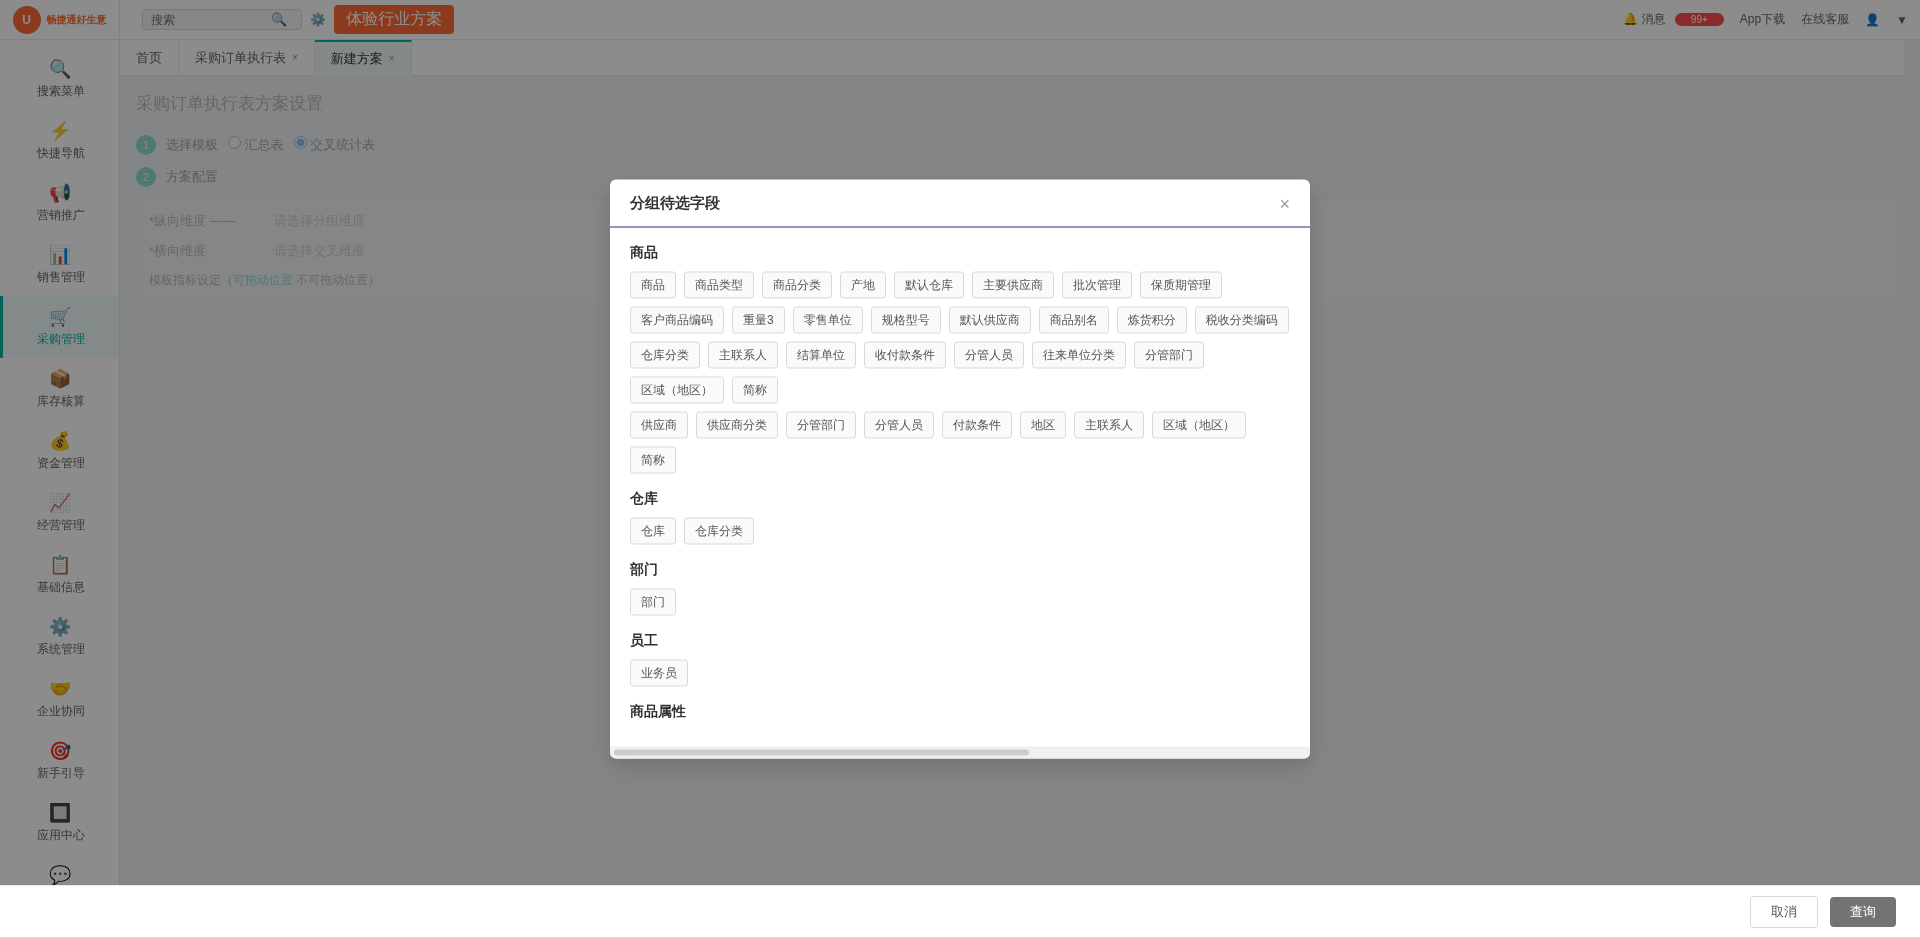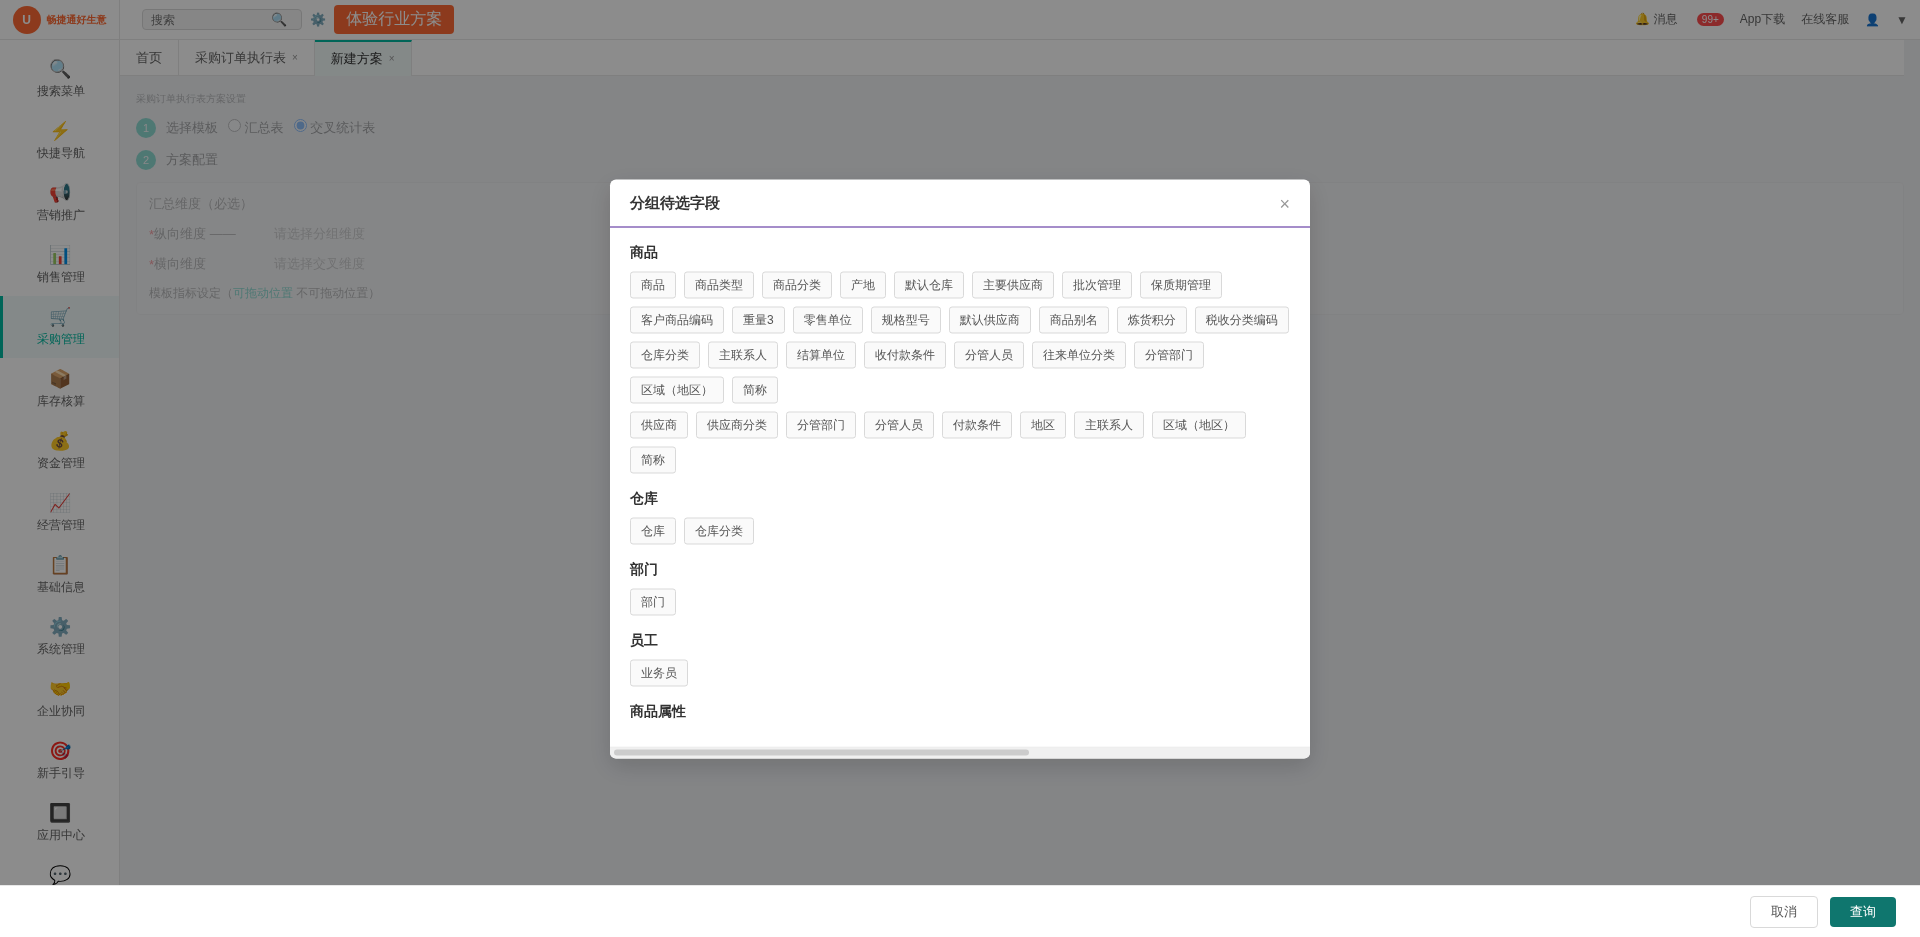--- a/index.html
+++ b/index.html
@@ -28,21 +28,21 @@
     }
     .header-search input {
       border: none; background: transparent; outline: none; font-size: 12px; width: 120px;
     }
     .header-btn-group { display: flex; align-items: center; margin-left: 8px; gap: 6px; }
     .btn-experience {
       background: #ff6b35; color: white; border: none; padding: 4px 12px;
       border-radius: 4px; cursor: pointer; font-size: 16px;
     }
     .header-right { margin-left: auto; display: flex; align-items: center; gap: 16px; font-size: 12px; color: #666; }
-    .badge { background: #ff4d4f; color: white; border-radius: 10px; padding: 1px 5px; font-size: 10px; margin-left: 16px; }
+    .badge { background: #ff4d4f; color: white; border-radius: 10px; padding: 1px 16px; font-size: 10px; margin-left: 6px; }
 
     
     .tab-bar {
       height: 36px; background: #fff; display: flex; align-items: center;
       padding: 0 0; border-bottom: 1px solid #e8e8e8;
       position: fixed; top: 40px; left: 120px; right: 16px; z-index: 99;
     }
     .tab-item {
       padding: 0 16px; height: 36px; display: flex; align-items: center;
       font-size: 13px; color: #666; cursor: pointer; border-right: 1px solid #e8e8e8;
@@ -131,21 +131,21 @@
     .modal-hscroll-inner {
       height: 6px; width: 60%; background: #ccc; border-radius: 3px;
     }
 
     
     .btn-cancel {
       padding: 6px 20px; border: 1px solid #d9d9d9; background: white;
       border-radius: 4px; cursor: pointer; font-size: 13px; color: #555;
     }
     .btn-confirm {
-      padding: 6px 20px; border: none; background: #0f766e;
+      padding: 6px 20px; border: none; background: #737373;
       border-radius: 4px; cursor: pointer; font-size: 13px; color: white;
     }
 
     
     .bottom-bar {
       position: fixed; bottom: 0; left: 0; right: 0; height: 52px;
       background: #fff; border-top: 1px solid #e8e8e8;
       display: flex; align-items: center; justify-content: flex-end;
       padding: 13px 24px; gap: 12px; z-index: 300;
     }
@@ -262,42 +262,39 @@
       <span>采购订单执行表</span>
       <span class="tab-close">×</span>
     </div>
     <div class="tab-item active">
       <span>新建方案</span>
       <span class="tab-close">×</span>
     </div>
   </div>
 
 <div class="main-content bg-content">
-  <div style="font-size:10px;color:#666;margin-bottom:12px;">采购订单执行表方案设置</div>
+  <div style="font-size:17px;color:#666;margin-bottom:20px;">采购订单执行表方案设置</div>
 
   <div class="section-header">
     <div class="step-badge">1</div>
     <span>选择模板</span>
     <label>
       <input type="radio" style=""> 汇总表
     </label>
     <label>
       <input type="radio" checked="" style=""> 交叉统计表
     </label>
   </div>
 
   <div class="section-header">
     <div class="step-badge">2</div>
     <span>方案配置</span>
   </div>
 
   <div style="padding:12px;background:#f9f9f9;border:1px solid #e8e8e8;border-radius:4px;">
-    <div class="form-row">
-      <span class="form-label">汇总维度（必选）</span>
-    </div>
     <div class="form-row">
       <span style="color:#f5222d;">*</span>
       <span class="form-label">纵向维度 ——</span>
       <span style="color:#999;">请选择分组维度</span>
     </div>
     <div style="margin-top:12px;">
       <div class="form-row">
         <span style="color:#f5222d;">*</span>
         <span class="form-label">横向维度</span>
         <span style="color:#999;">请选择交叉维度</span>

